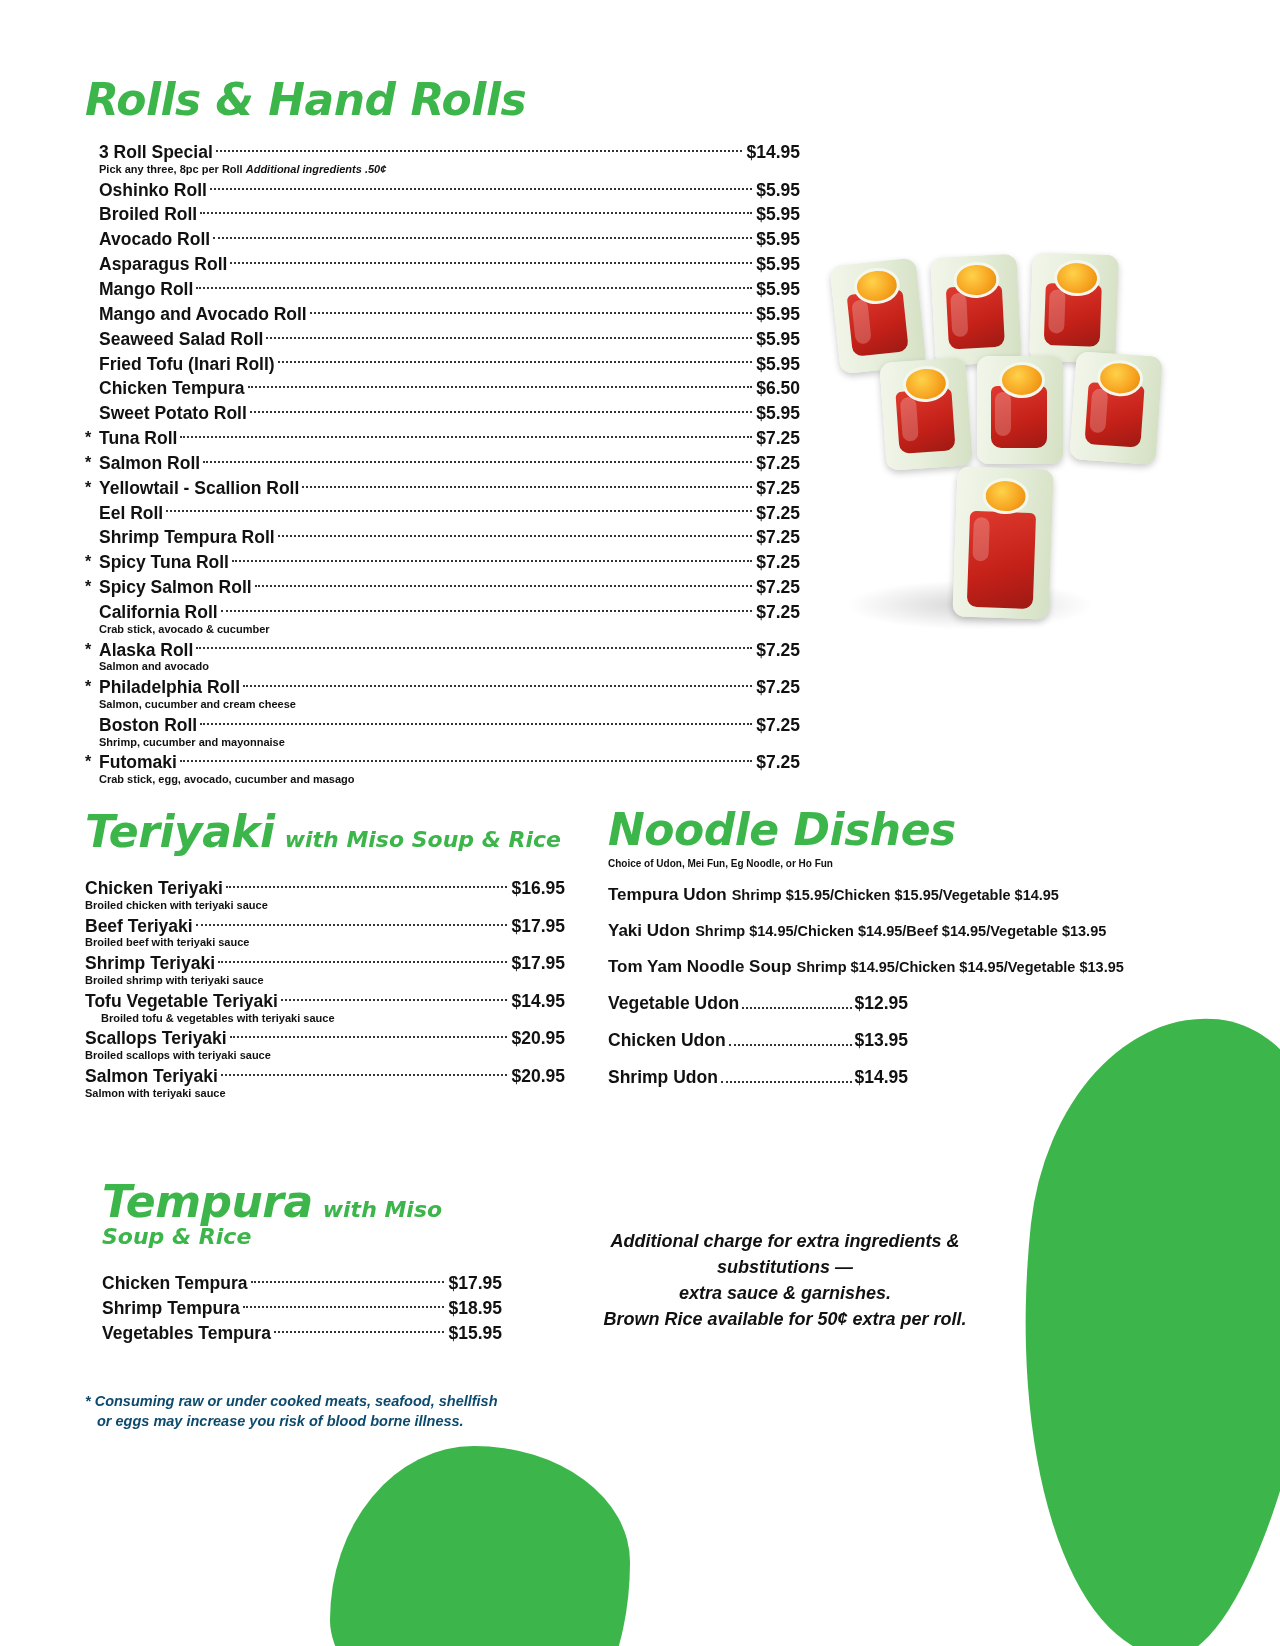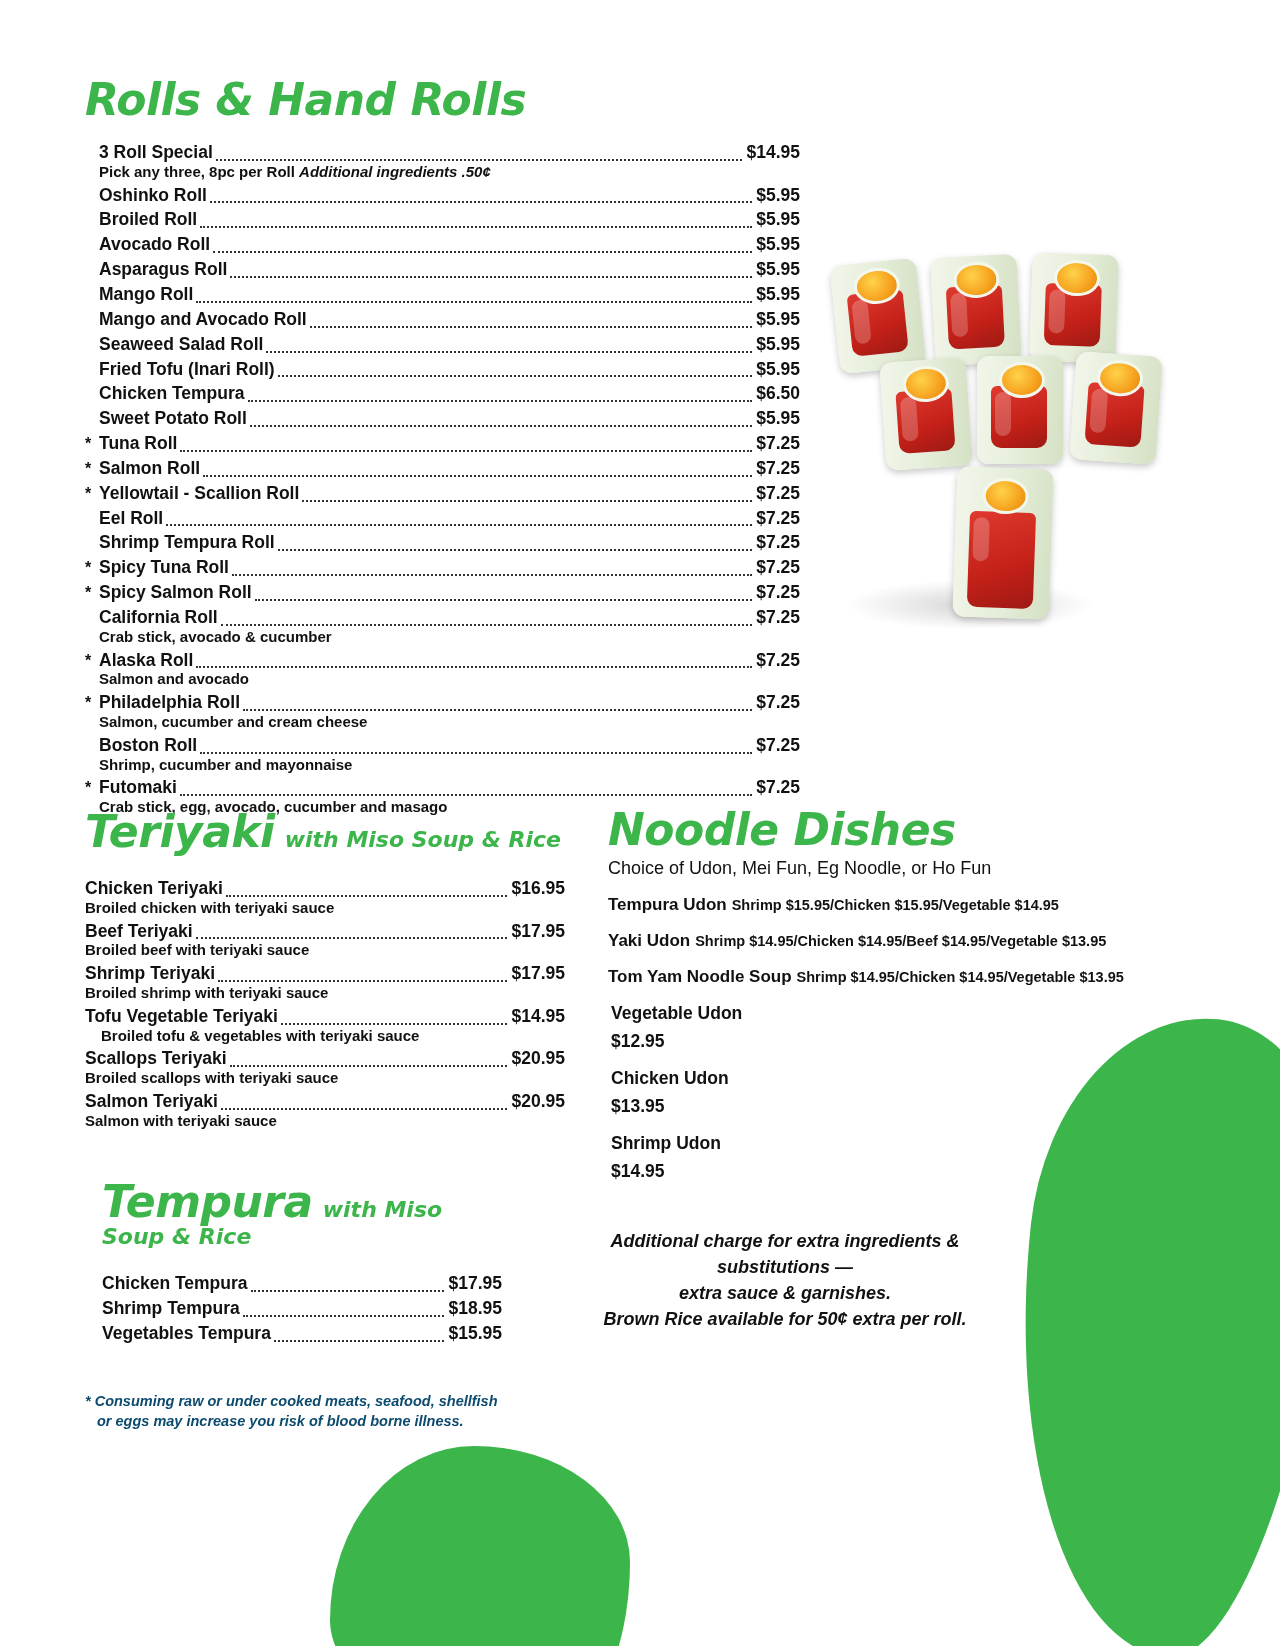--- a/index.html
+++ b/index.html
@@ -76,21 +76,21 @@
     font-size: 22px;
     font-weight: bold;
     font-style: italic;
     margin-left: 10px;
     letter-spacing: 0px;
   }
 
   
   .item-row {
     display: flex;
-    align-items: flex-end;
+    align-items: center;
     font-size: 17.5px;
     font-weight: bold;
     color: #111;
     line-height: 1.42;
     white-space: nowrap;
   }
   .item-row .star {
     width: 14px;
     flex: 0 0 14px;
     font-size: 16px;
@@ -105,21 +105,21 @@
     border-bottom: 2px dotted #333;
     margin: 0 2px 4px 3px;
     min-width: 8px;
     height: 1px;
   }
   .item-row .price {
     flex: 0 0 auto;
     padding-left: 2px;
   }
   .desc {
-    font-size: 15px;
+    font-size: 11px;
     font-weight: bold;
     color: #111;
     margin: -2px 0 1px 0;
     padding-left: 14px;
     line-height: 1.25;
   }
   .desc-inline-ital {
     font-style: italic;
     font-weight: bold;
   }
@@ -228,22 +228,22 @@
   #disclaimer .ln2 { padding-left: 12px; display: block; }
 
   
   #noodle-section {
     position: absolute;
     left: 608px;
     top: 808px;
     width: 540px;
   }
   #noodle-choice {
-    font-size: 18px;
-    font-weight: normal;
+    font-size: 10px;
+    font-weight: bold;
     margin-top: 6px;
     color: #111;
   }
   .noodle-var {
     font-size: 17px;
     font-weight: bold;
     margin-top: 16px;
     color: #111;
     white-space: nowrap;
   }
@@ -254,21 +254,20 @@
   }
   .noodle-simple {
     display: flex;
     align-items: baseline;
     font-size: 17.5px;
     font-weight: bold;
     margin-top: 16px;
     color: #111;
     white-space: nowrap;
     width: 300px;
-    flex-direction: column;
   }
   .noodle-simple .leader {
     flex: 1 1 auto;
     border-bottom: 2px dotted #333;
     margin: 0 2px 4px 3px;
     height: 1px;
   }
 
   #extra-note {
     position: absolute;

